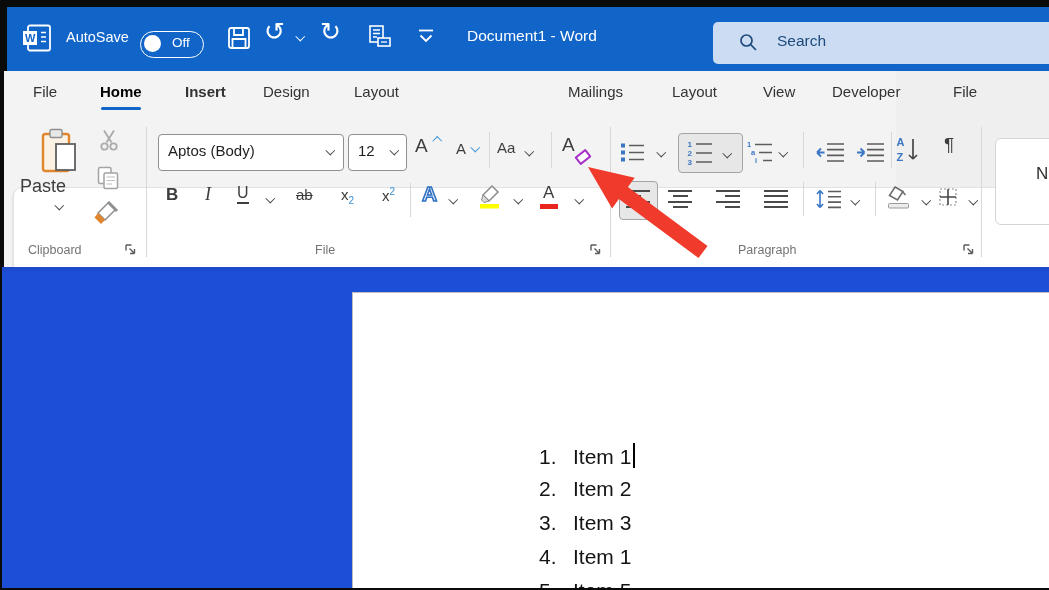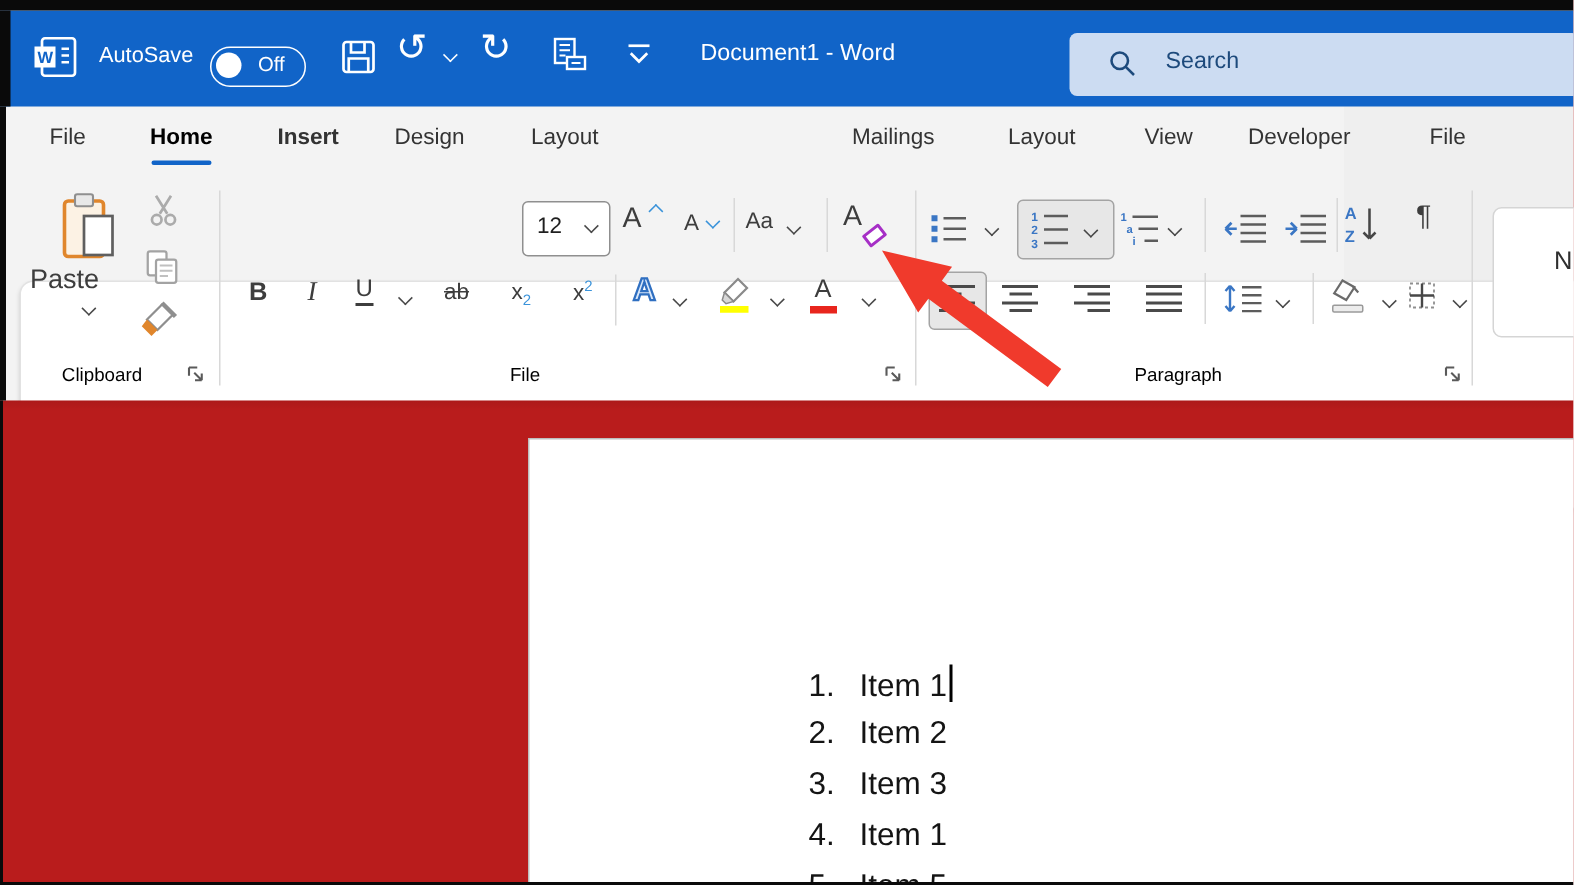--- a/index.html
+++ b/index.html
@@ -17,21 +17,21 @@
   #search-box span{position:absolute;left:64px;top:10px;font-size:15.5px;color:#1d4a7c;}
   
   #tabzone{position:absolute;left:0;top:71px;width:896px;height:196px;background:#f3f3f3;z-index:1;}
   .tab{position:absolute;top:0;height:44px;line-height:42px;font-size:15px;color:#333;cursor:default;}
   .tab.active{color:#000000;font-weight:700;}
   .tab.active::after{content:"";position:absolute;left:1px;right:1px;bottom:5px;height:3px;background:#1164c8;border-radius:2px;}
   #ribbon-panel{position:absolute;left:13px;top:116px;width:1047px;height:150px;background:#fff;
      border:1px solid #e2e2e2;border-radius:9px;box-shadow:0 2px 3px rgba(0,0,0,.12);z-index:1;}
   .rz{z-index:3;} 
   .sep-v{position:absolute;width:1px;background:#d8d8d8;z-index:3;}
-  .glabel{position:absolute;font-size:12.5px;color:#000000;text-align:center;z-index:3;}
+  .glabel{position:absolute;font-size:12.5px;color:#737373;text-align:left;z-index:3;}
   .t{position:absolute;color:#3d3d3d;z-index:3;}
   .chv{position:absolute;width:9px;height:9px;z-index:4;}
   .chv::before{content:"";position:absolute;left:1px;top:0;width:5.5px;height:5.5px;
      border-right:1.6px solid #474747;border-bottom:1.6px solid #474747;transform:rotate(45deg);}
   .chv.blue::before{border-color:#3a93da;}
   .chv.up::before{transform:rotate(225deg);top:3px;}
   .chv.white::before{border-color:#fff;}
   .combo{position:absolute;background:#fff;border:1px solid #8f8f8f;border-radius:4px;z-index:3;}
   .combo .cv{position:absolute;left:9px;top:7px;font-size:15px;color:#1f1f1f;white-space:nowrap;}
   .selbox{position:absolute;background:#e7e7e7;border:1px solid #a4a4a4;border-radius:4px;z-index:2;}
@@ -40,21 +40,21 @@
   .lines .sh{width:15px;}
   .lines.c .sh{margin-left:auto;margin-right:auto;}
   .lines.r .sh{margin-left:auto;}
   .redbar{position:absolute;height:4.5px;background:#e8251d;z-index:3;}
   .eraser{position:absolute;width:10px;height:6px;background:#fff;border:2px solid #a62fc6;
      border-radius:1px;transform:rotate(-38deg);z-index:4;}
   .fx{color:#d9e8fa;-webkit-text-stroke:1.5px #2f6fc1;}
   svg{position:absolute;z-index:3;overflow:visible;}
   #arrow-svg{z-index:20;pointer-events:none;}
   
-  #canvas{position:absolute;left:0;top:267px;width:1049px;height:321px;background:#b91c1c;z-index:2;}
+  #canvas{position:absolute;left:0;top:267px;width:1049px;height:321px;background:#1d4ed8;z-index:2;}
   #canvas::before{content:"";position:absolute;left:0;top:0;width:100%;height:7px;
      background:linear-gradient(rgba(0,0,0,.07),rgba(0,0,0,0));}
   #page{position:absolute;left:352px;top:25px;width:700px;height:300px;background:#fff;
      border-top:1.5px solid #bdbdbd;border-left:1.5px solid #bdbdbd;}
   .doc-row{position:absolute;left:186px;font-size:21px;color:#141414;white-space:nowrap;}
   .doc-row .num{display:inline-block;width:34px;}
   .cursor{display:inline-block;width:1.5px;height:25px;background:#000;margin-left:2px;vertical-align:-4px;}
 </style>
 </head>
 <body>
@@ -138,20 +138,24 @@
       <path d="M3 12 L13 2 L20 9 L10 19 Z" fill="#fff" stroke="#8f8f8f" stroke-width="1.5"></path>
       <path d="M3 12 L10 19 L6 23 L-0.5 16.5 Z" fill="#e0862c"></path>
     </svg>
     <span class="glabel" style="left:28px;top:172px;width:80px">Clipboard</span>
     <svg style="left:124px;top:172px" width="13" height="13" viewBox="0 0 13 13">
       <path d="M2 2 H7.5 M2 2 V7.5" stroke="#5a5a5a" stroke-width="1.4" fill="none"></path>
       <path d="M5.5 5.5 L10.5 10.5 M10.5 10.5 V6 M10.5 10.5 H6" stroke="#5a5a5a" stroke-width="1.4" fill="none"></path>
     </svg>
     <div class="sep-v" style="left:146px;top:56px;height:130px"></div>
 
+    <div class="combo" style="left:158px;top:63px;width:184px;height:35px">
+      <span class="cv">Aptos (Body)</span>
+      <span class="chv" style="right:8px;top:12px"></span>
+    </div>
     <div class="combo" style="left:348px;top:63px;width:57px;height:35px">
       <span class="cv">12</span>
       <span class="chv" style="right:7px;top:12px"></span>
     </div>
     <span class="t" style="left:415px;top:64px;font-size:19px">A</span>
     <span class="chv blue up" style="left:433px;top:64px"></span>
     <span class="t" style="left:456px;top:69px;font-size:15px">A</span>
     <span class="chv blue" style="left:471px;top:73px"></span>
     <div class="sep-v" style="left:489px;top:61px;height:36px"></div>
     <span class="t" style="left:497px;top:68px;font-size:15px">Aa</span>

